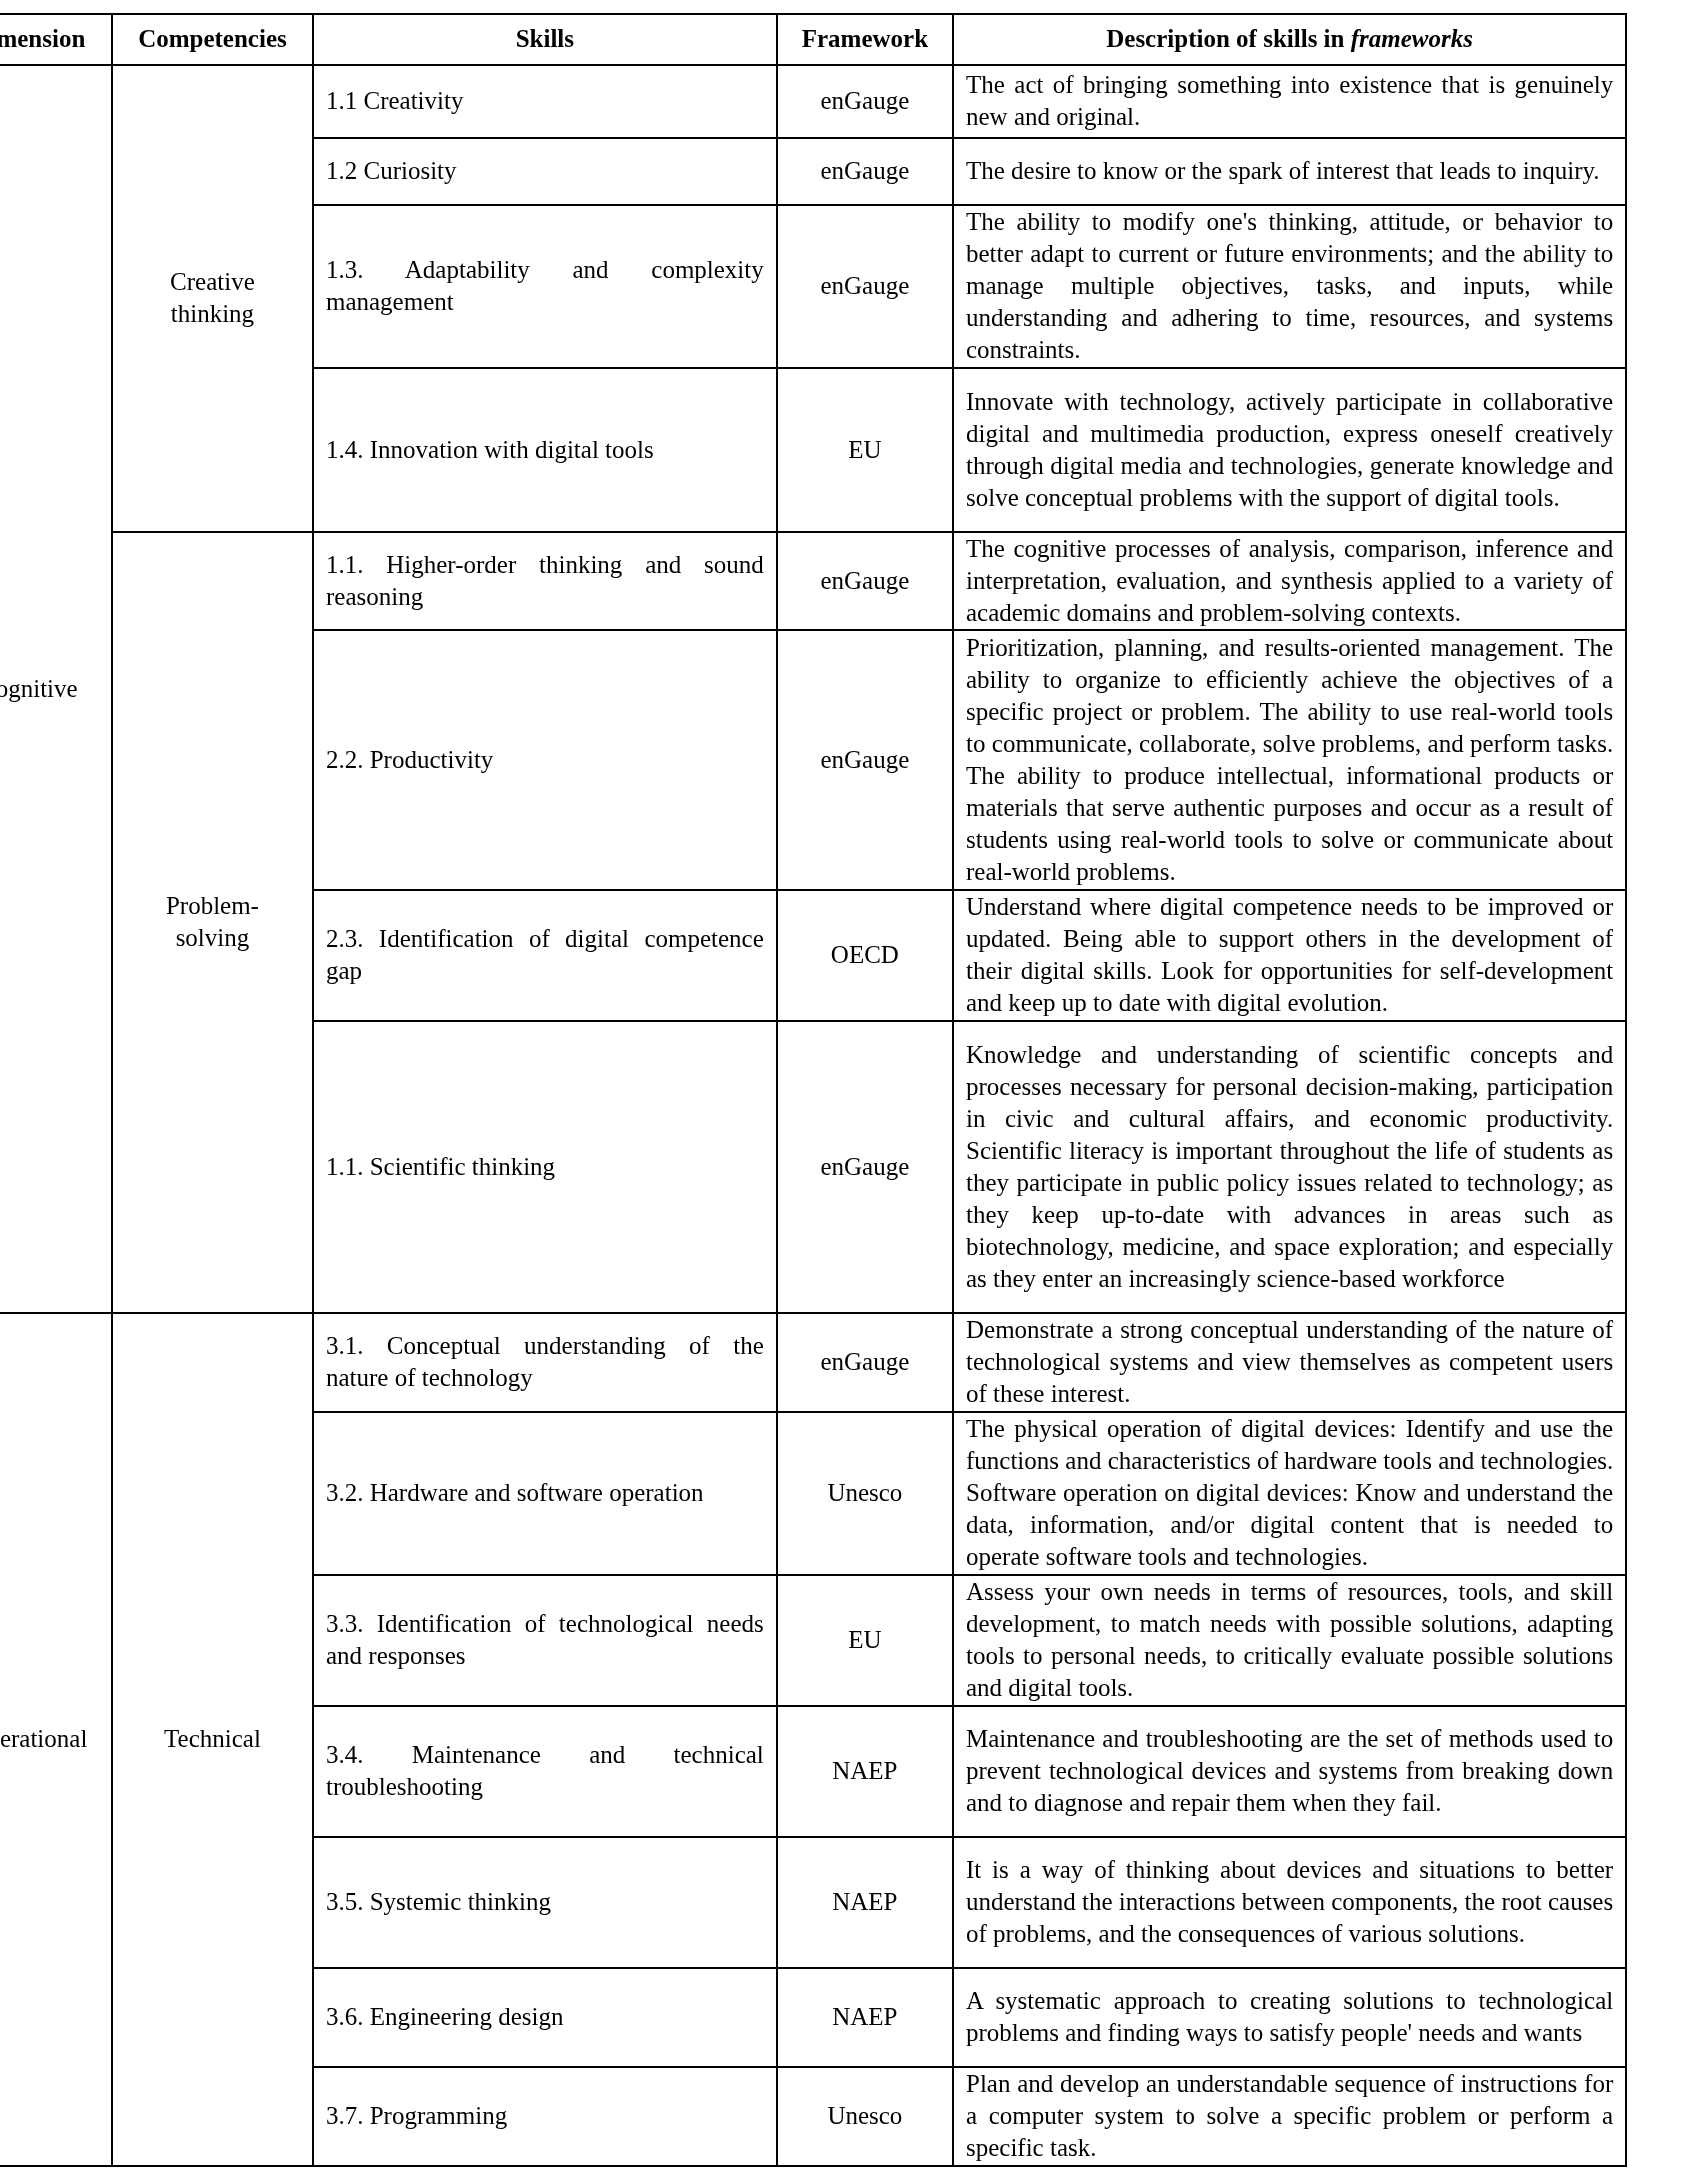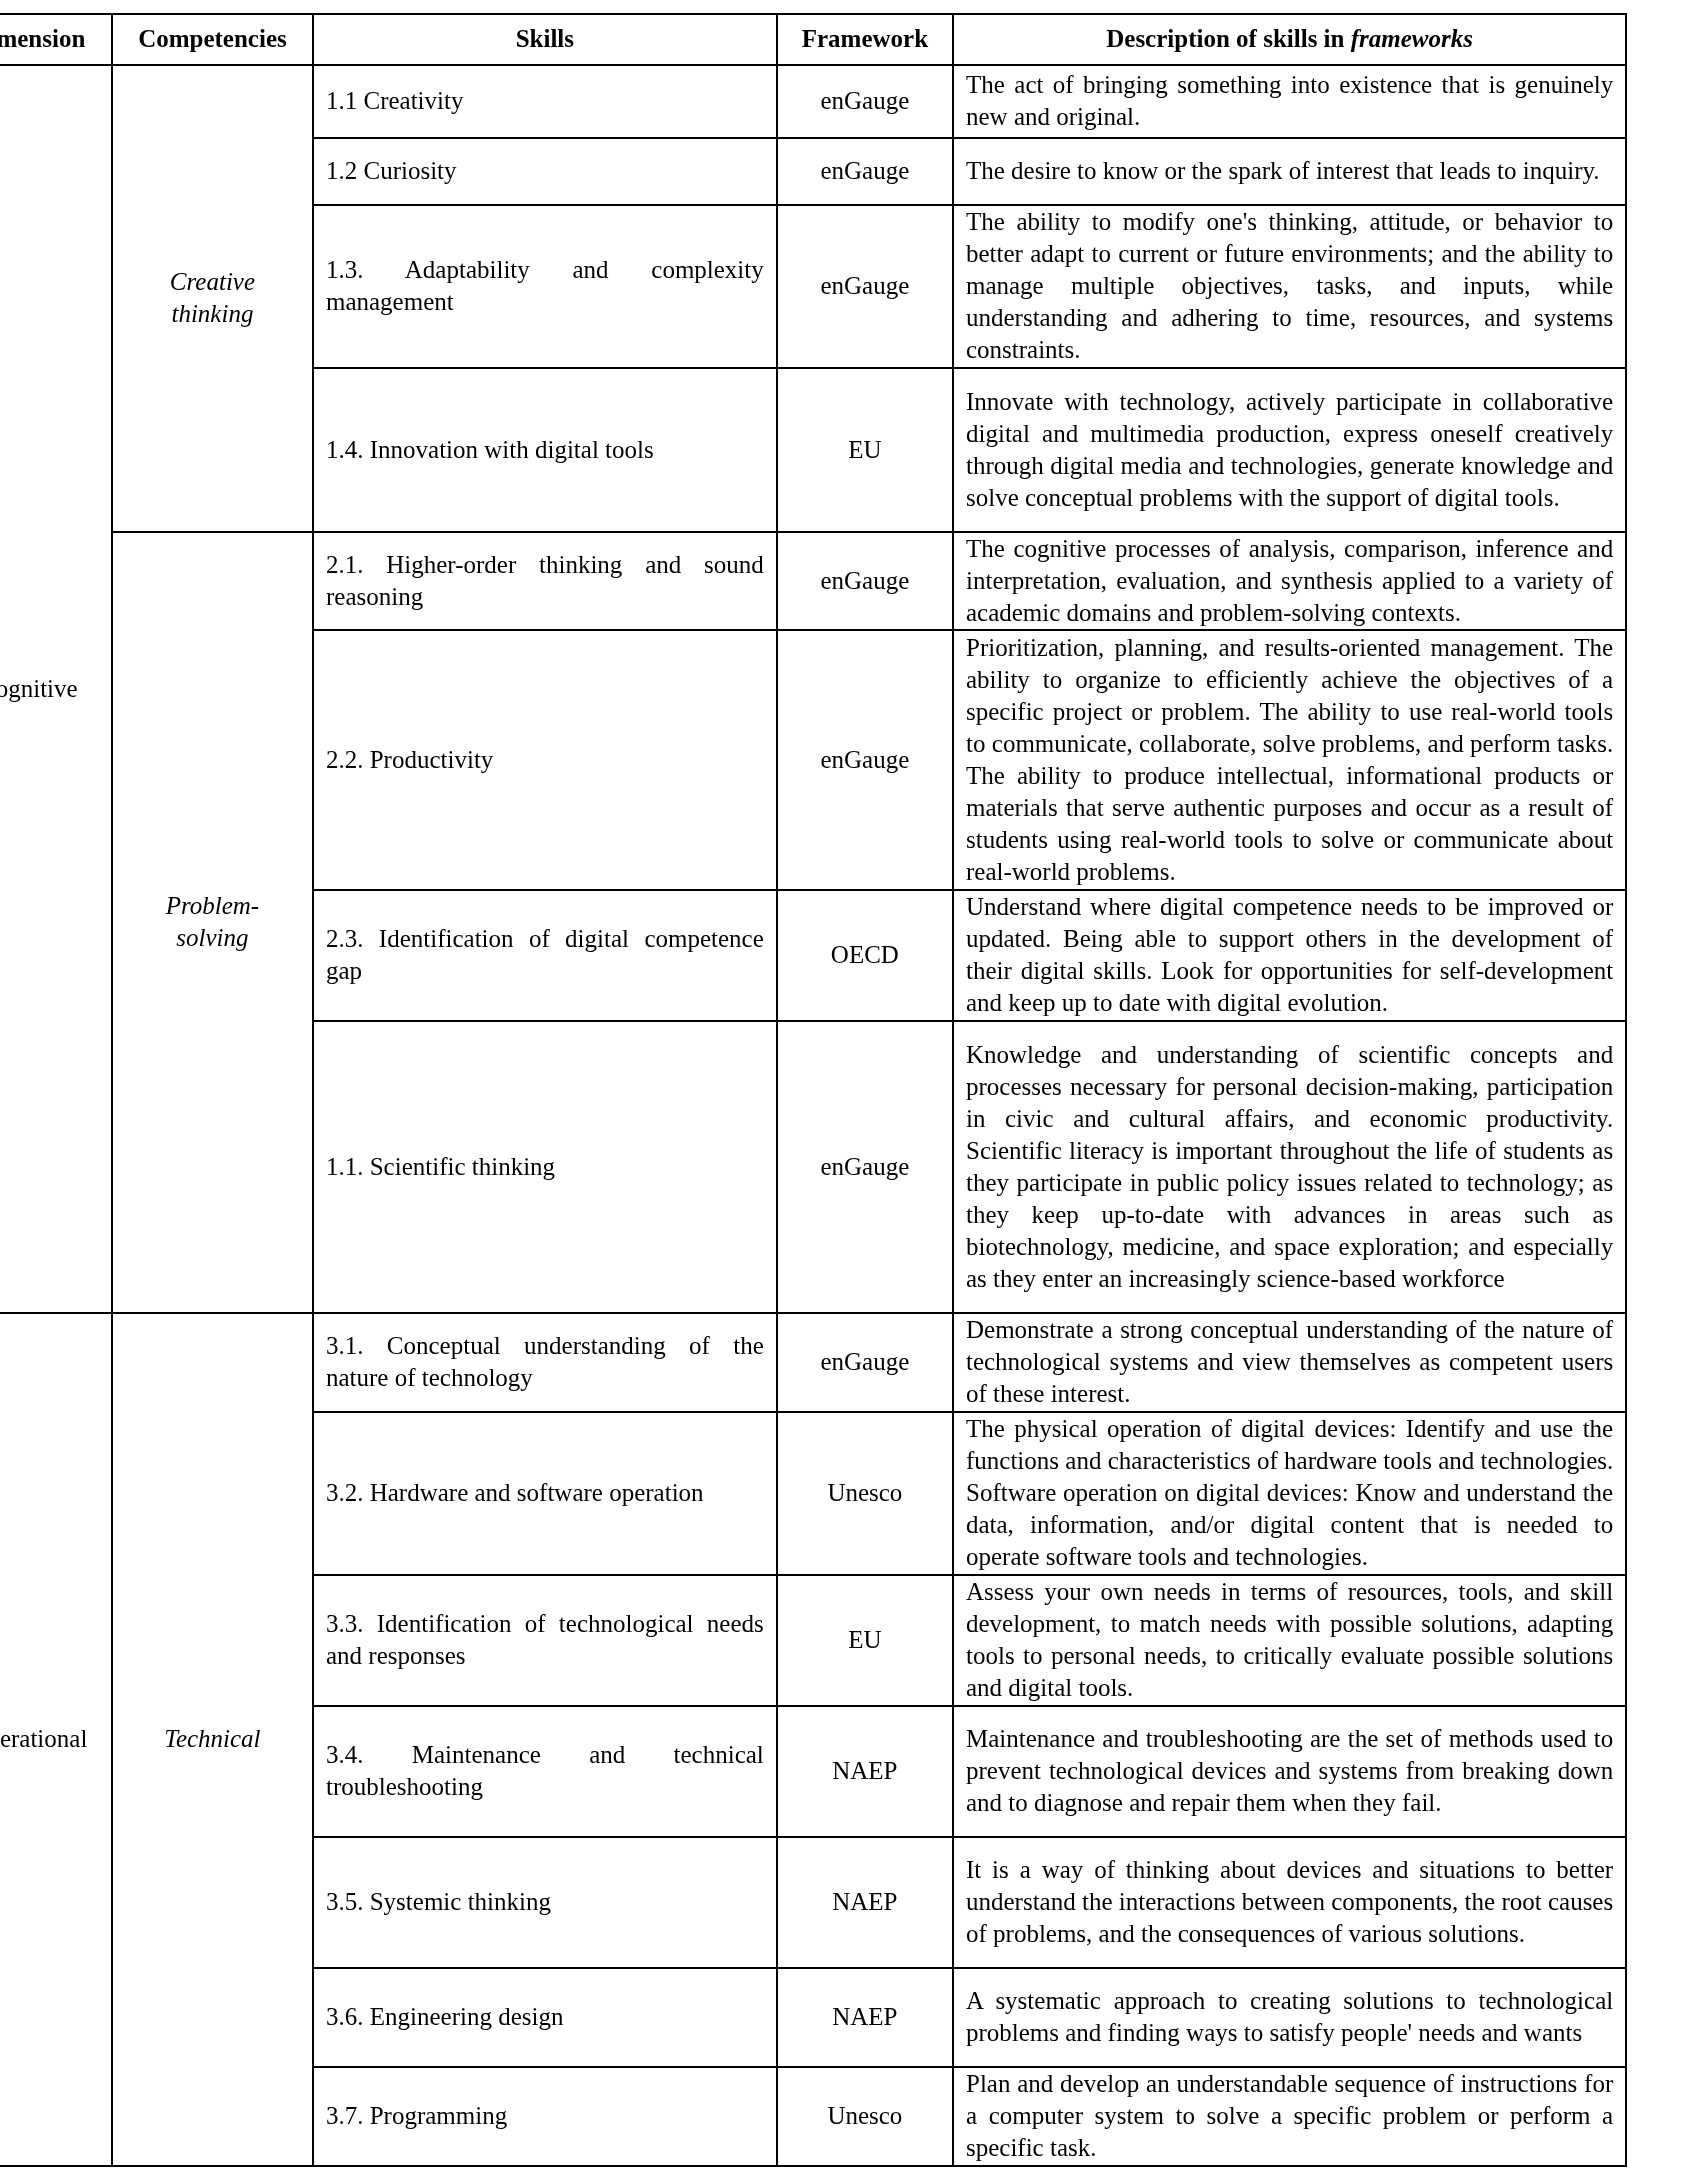--- a/index.html
+++ b/index.html
@@ -28,21 +28,21 @@
     height: 51px;
   }
   .c-dim { width: 168px; text-align: center; }
   .c-comp { width: 203px; text-align: center; margin-top: 39px; }
   .c-skill { width: 479px; text-align: justify; text-align-last: left; }
   .c-fw { width: 178px; text-align: center; }
   .c-desc { width: 700px; text-align: justify; text-align-last: left; line-height: 32px; }
   td.c-skill, td.c-desc { padding: 0 10px 0 11.8px; }
   th.c-dim { text-align: center; }
   .dim-text { display: inline-block; }
-  .comp-text { display: inline-block; font-style: italic; }
+  .comp-text { display: inline-block; }
   em { }
 </style>
 </head>
 <body>
 
 <div class="viewport">
 <table class="grid">
   <colgroup>
     <col style="width:168px">
     <col style="width:203px">
@@ -82,21 +82,21 @@
     </tr>
 
     <tr style="height:164px">
       <td class="c-skill">1.4. Innovation with digital tools</td>
       <td class="c-fw">EU</td>
       <td class="c-desc">Innovate with technology, actively participate in collaborative digital and multimedia production, express oneself creatively through digital media and technologies, generate knowledge and solve conceptual problems with the support of digital tools.</td>
     </tr>
 
     <tr style="height:98px">
       <td class="c-comp" rowspan="4"><span class="comp-text" style="width:126px">Problem-solving</span></td>
-      <td class="c-skill">2.1. Higher-order thinking and sound reasoning</td>
+      <td class="c-skill">1.1. Higher-order thinking and sound reasoning</td>
       <td class="c-fw">enGauge</td>
       <td class="c-desc">The cognitive processes of analysis, comparison, inference and interpretation, evaluation, and synthesis applied to a variety of academic domains and problem-solving contexts.</td>
     </tr>
 
     <tr style="height:260px">
       <td class="c-skill">2.2. Productivity</td>
       <td class="c-fw">enGauge</td>
       <td class="c-desc">Prioritization, planning, and results-oriented management. The ability to organize to efficiently achieve the objectives of a specific project or problem. The ability to use real-world tools to communicate, collaborate, solve problems, and perform tasks. The ability to produce intellectual, informational products or materials that serve authentic purposes and occur as a result of students using real-world tools to solve or communicate about real-world problems.</td>
     </tr>
 

